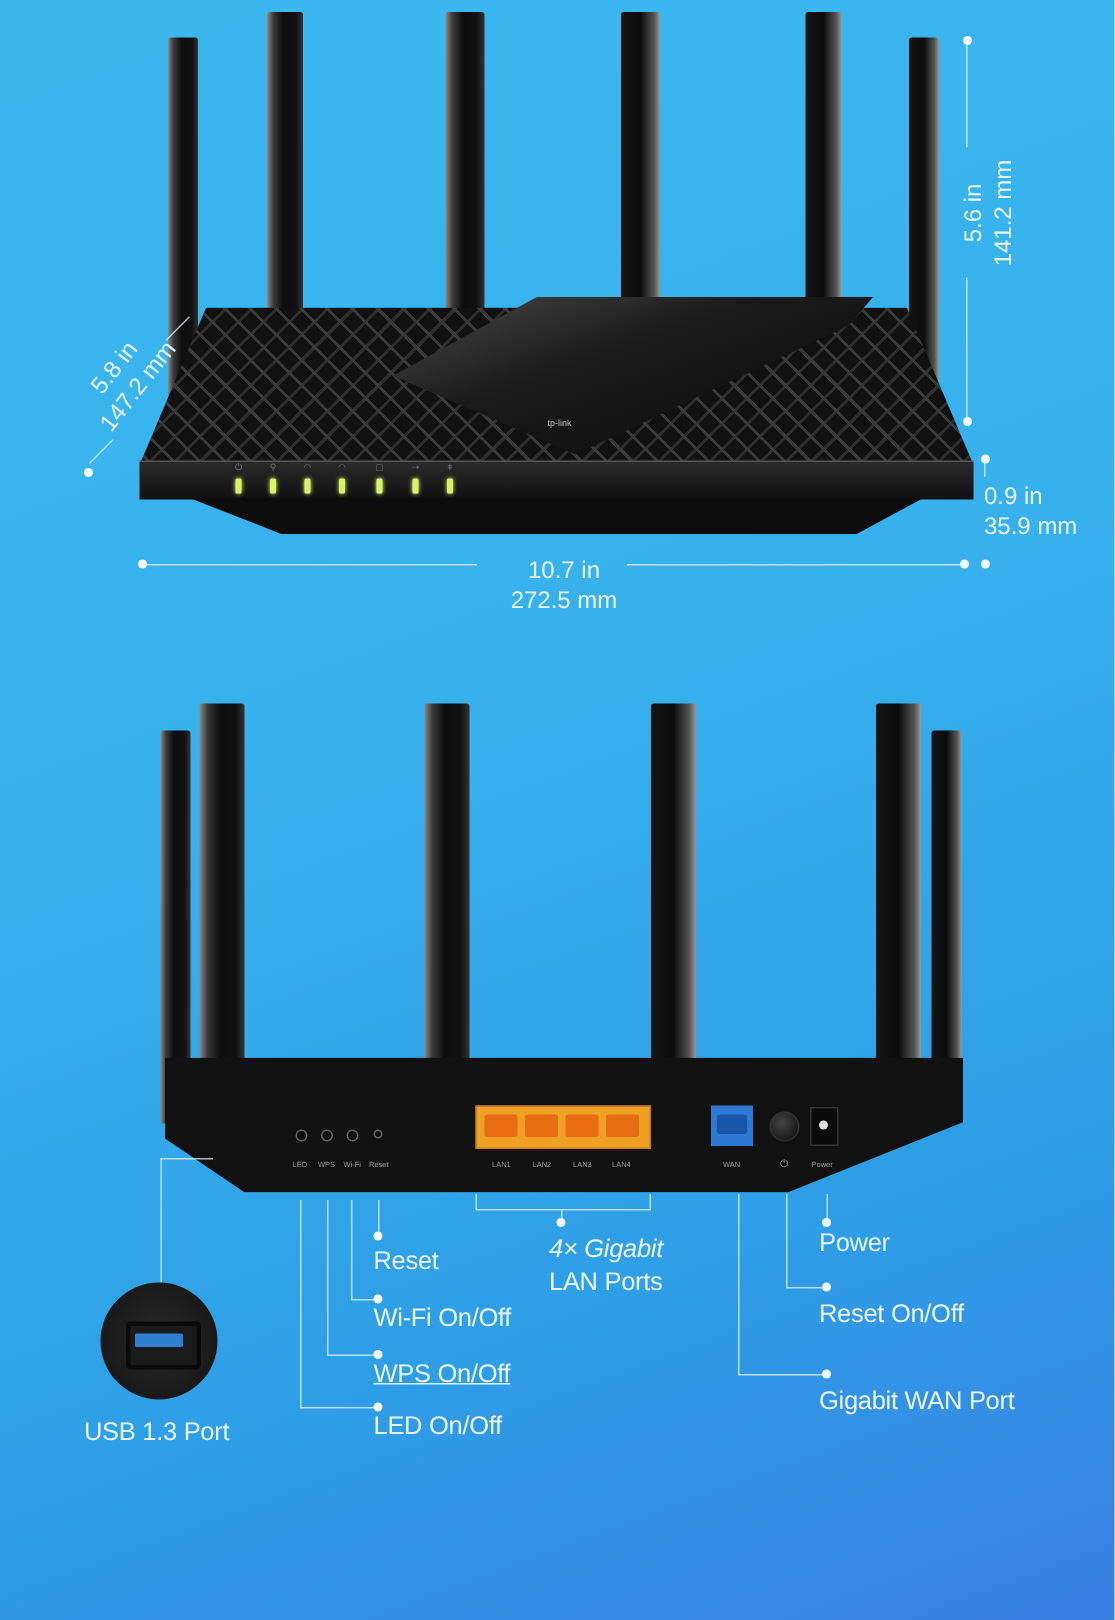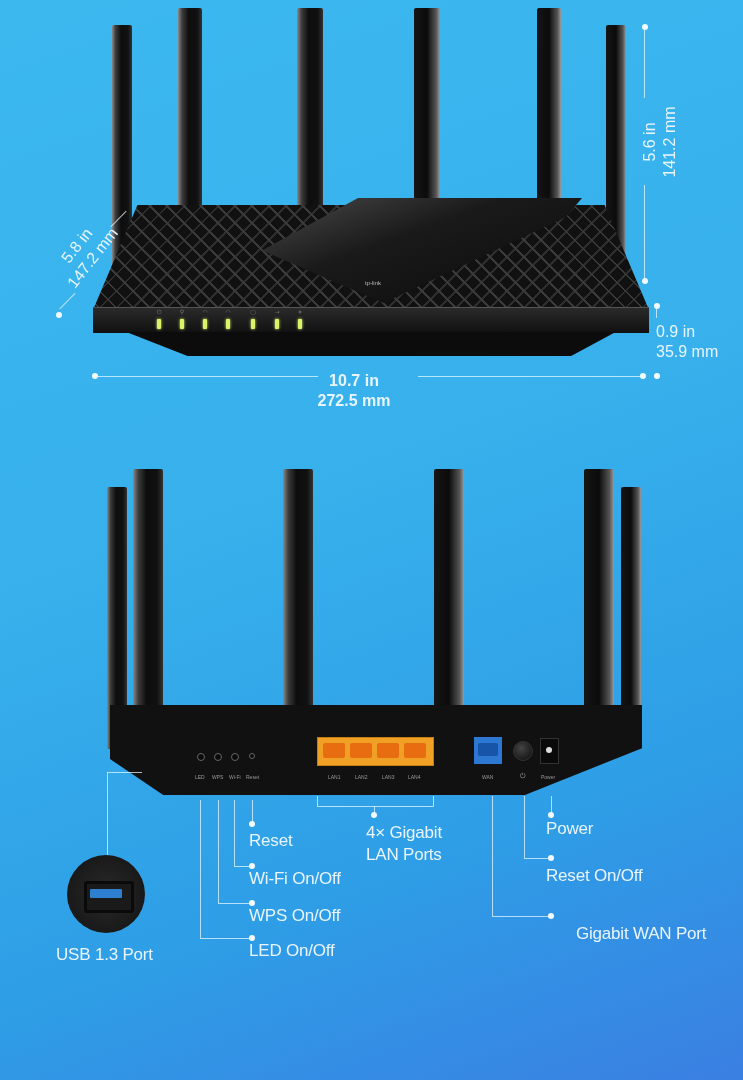--- a/index.html
+++ b/index.html
@@ -113,21 +113,21 @@
   <div class="dim" style="left:656px;top:322px;text-align:left;">
     <div>0.9 in</div>
     <div>35.9 mm</div>
   </div>
   <div class="dot" style="left:654px;top:373px;"></div>
 </div>
 
 <div>
   <div class="dot" style="left:92px;top:373px;"></div>
   <div class="line" style="left:96px;top:376px;width:222px;height:1px;"></div>
-  <div class="dim" style="left:304px;top:371px;width:100px;font-weight:bold;">
+  <div class="dim" style="left:326px;top:371px;width:100px;">
     <div>10.7 in</div>
     <div>272.5 mm</div>
   </div>
   <div class="line" style="left:418px;top:376px;width:224px;height:1px;"></div>
   <div class="dot" style="left:640px;top:373px;"></div>
 </div>
 
 <div>
   <div class="ant" style="left:107px;top:487px;width:20px;height:262px;"></div>
   <div class="ant" style="left:133px;top:469px;width:30px;height:285px;"></div>
@@ -179,43 +179,43 @@
 <div class="label" style="left:56px;top:944px;">USB 1.3 Port</div>
 
 <div class="line" style="left:200px;top:800px;width:1px;height:138px;"></div>
 <div class="line" style="left:200px;top:938px;width:52px;height:1px;"></div>
 <div class="dot" style="left:249px;top:935px;"></div>
 <div class="label" style="left:249px;top:940px;">LED On/Off</div>
 
 <div class="line" style="left:218px;top:800px;width:1px;height:103px;"></div>
 <div class="line" style="left:218px;top:903px;width:34px;height:1px;"></div>
 <div class="dot" style="left:249px;top:900px;"></div>
-<div class="label" style="left:249px;top:905px;">WPS On/Off</div>
+<div class="label" style="left:249px;top:905px;text-decoration:underline;">WPS On/Off</div>
 
 <div class="line" style="left:234px;top:800px;width:1px;height:66px;"></div>
 <div class="line" style="left:234px;top:866px;width:18px;height:1px;"></div>
 <div class="dot" style="left:249px;top:863px;"></div>
 <div class="label" style="left:249px;top:868px;">Wi-Fi On/Off</div>
 
 <div class="line" style="left:252px;top:800px;width:1px;height:24px;"></div>
 <div class="dot" style="left:249px;top:821px;"></div>
 <div class="label" style="left:249px;top:830px;">Reset</div>
 
 <div class="line" style="left:317px;top:796px;width:1px;height:10px;"></div>
 <div class="line" style="left:317px;top:806px;width:117px;height:1px;"></div>
 <div class="line" style="left:433px;top:796px;width:1px;height:10px;"></div>
 <div class="line" style="left:374px;top:806px;width:1px;height:9px;"></div>
 <div class="dot" style="left:371px;top:812px;"></div>
-<div class="label" style="left:366px;top:822px;">4× Gigabit</div>
+<div class="label" style="left:366px;top:822px;font-style:italic;">4× Gigabit</div>
 <div class="label" style="left:366px;top:844px;">LAN Ports</div>
 
 <div class="line" style="left:492px;top:796px;width:1px;height:120px;"></div>
 <div class="line" style="left:492px;top:916px;width:58px;height:1px;"></div>
 <div class="dot" style="left:548px;top:913px;"></div>
-<div class="label" style="left:576px;top:923px;">Gigabit WAN Port</div>
+<div class="label" style="left:546px;top:923px;">Gigabit WAN Port</div>
 
 <div class="line" style="left:524px;top:796px;width:1px;height:62px;"></div>
 <div class="line" style="left:524px;top:858px;width:26px;height:1px;"></div>
 <div class="dot" style="left:548px;top:855px;"></div>
 <div class="label" style="left:546px;top:865px;">Reset On/Off</div>
 
 <div class="line" style="left:551px;top:796px;width:1px;height:18px;"></div>
 <div class="dot" style="left:548px;top:812px;"></div>
 <div class="label" style="left:546px;top:818px;">Power</div>
 

